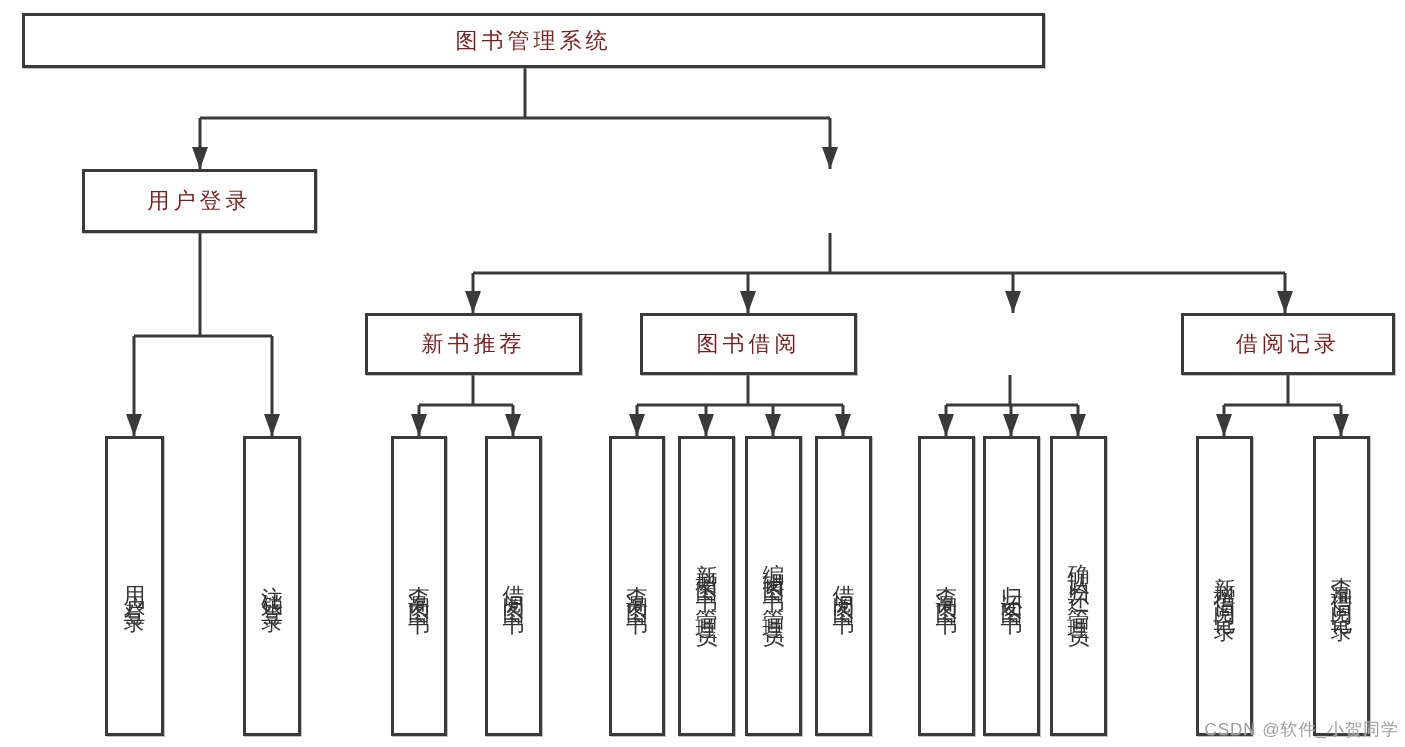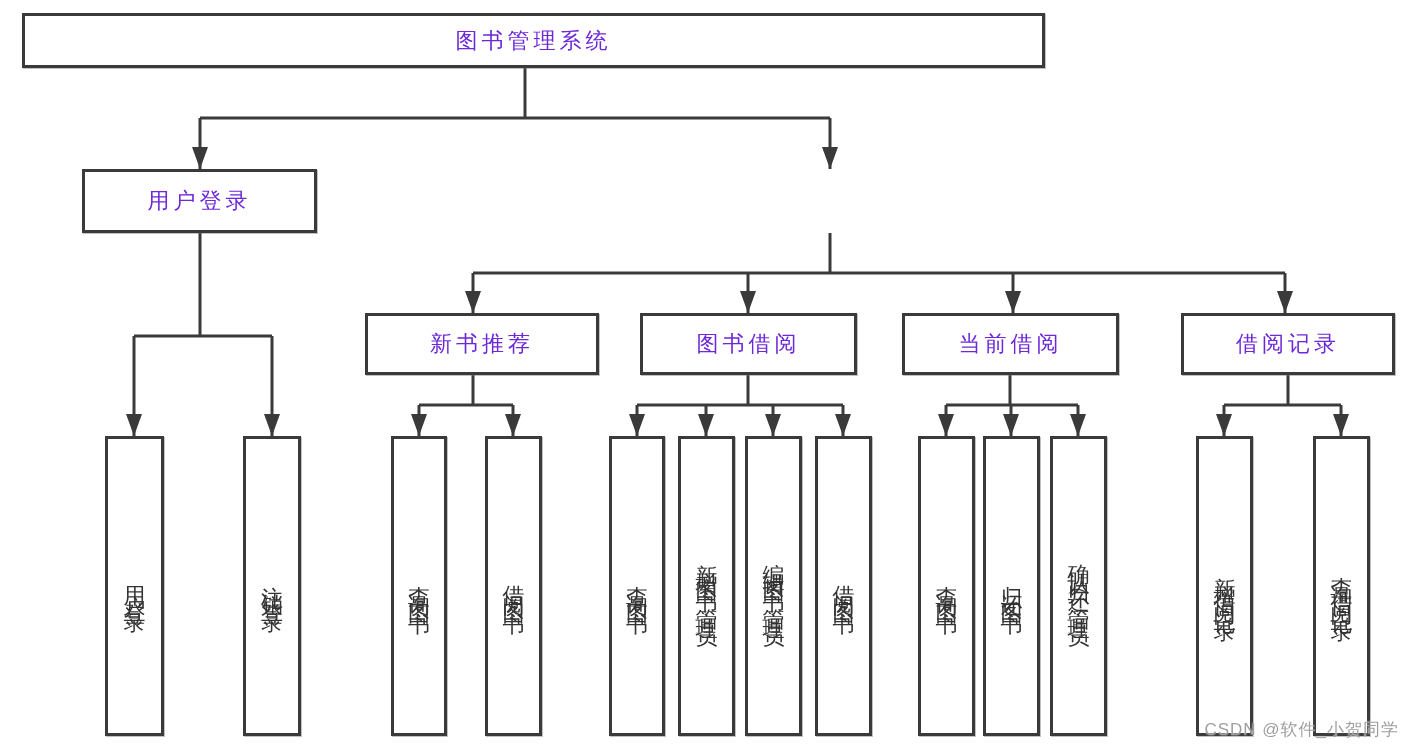--- a/index.html
+++ b/index.html
@@ -24,39 +24,39 @@
     border: 3px solid #3a3a3a;
     box-shadow: 1px 1px 0 rgba(120,120,120,.45);
     display: flex;
     align-items: center;
     justify-content: center;
   }
   .h-label {
     font-size: 22px;
     letter-spacing: 4px;
     white-space: nowrap;
-    color: #6d28d9;
+    color: #7f1d1d;
   }
   .v-label {
     writing-mode: vertical-rl;
     text-orientation: mixed;
     font-size: 22px;
     letter-spacing: 9px;
     line-height: 1.1;
     white-space: nowrap;
     color: #333333;
   }
   
   .n-root   { left: 22px;   top: 13px;  width: 1023px; height: 55px; }
   
   .n-login  { left: 82px;   top: 169px; width: 235px;  height: 64px; }
   .n-mgmt   { left: 713px;  top: 169px; width: 234px;  height: 64px; }
   
   .lvl3 { top: 313px; height: 62px; }
-  .n-rec    { left: 365px;  width: 234px; font-family: Liberation Mono, monospace; }
+  .n-rec    { left: 365px;  width: 217px; font-family: Liberation Mono, monospace; }
   .n-borrow { left: 640px;  width: 217px; }
   .n-cur    { left: 902px;  width: 217px; }
   .n-recrd  { left: 1181px; width: 214px; }
   
   .leaf { top: 436px; height: 300px; }
   .lf1  { left: 105px;  width: 59px; }
   .lf2  { left: 243px;  width: 58px; }
   .lf3  { left: 391px;  width: 56px; }
   .lf4  { left: 485px;  width: 57px; }
   .lf5  { left: 609px;  width: 56px; }
@@ -142,23 +142,20 @@
   <div class="box n-login">
     <span class="h-label">用户登录</span>
   </div>
 
   <div class="box lvl3 n-rec">
     <span class="h-label">新书推荐</span>
   </div>
   <div class="box lvl3 n-borrow">
     <span class="h-label">图书借阅</span>
   </div>
-  <div class="box lvl3 n-cur">
-    <span class="h-label">当前借阅</span>
-  </div>
   <div class="box lvl3 n-recrd">
     <span class="h-label">借阅记录</span>
   </div>
 
   <div class="box leaf lf1">
     <span class="v-label">用户登录</span>
   </div>
   <div class="box leaf lf2">
     <span class="v-label">注销登录</span>
   </div>

